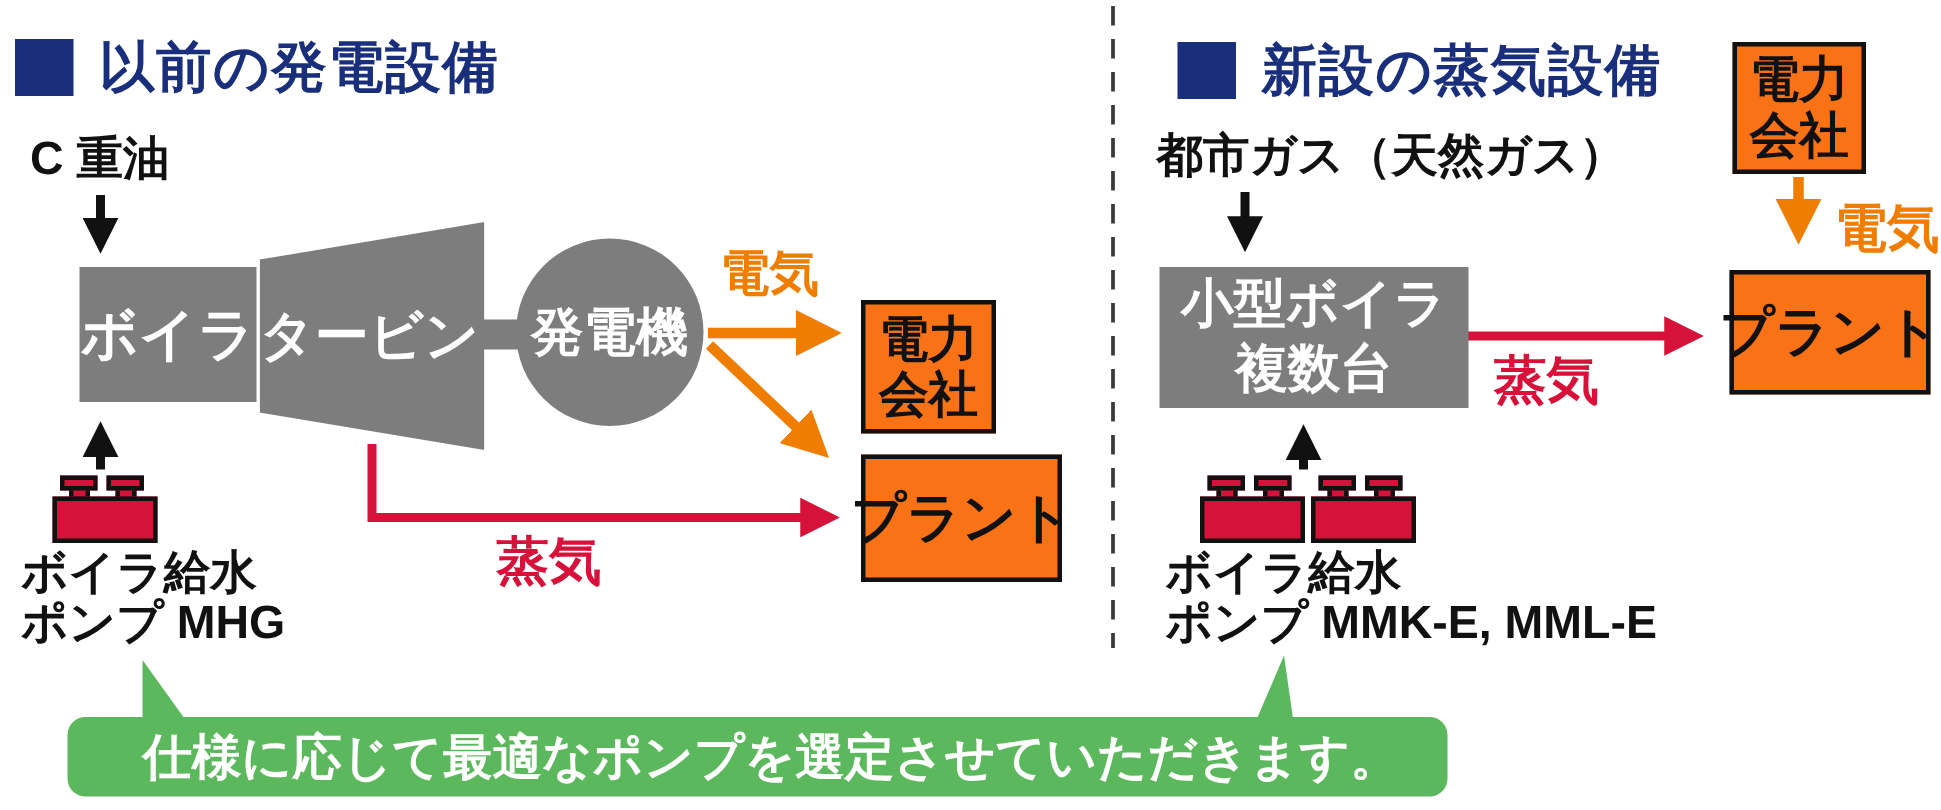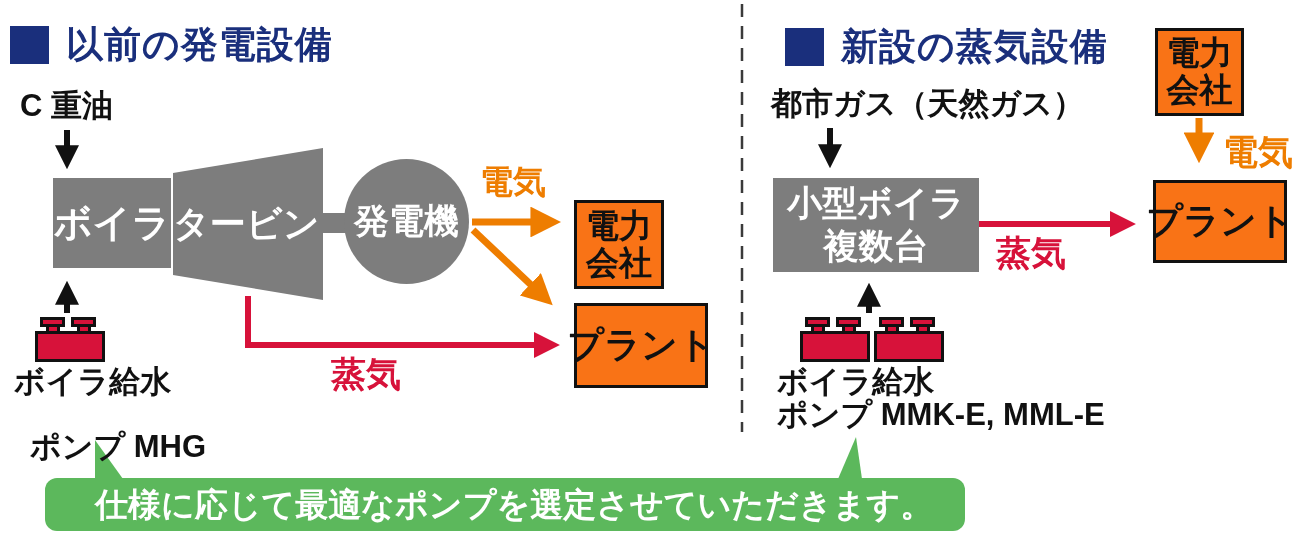--- a/index.html
+++ b/index.html
@@ -136,21 +136,21 @@
 
     <div class="pump" style="left:35px;top:317px;">
       <div class="stem1"></div>
       <div class="stem2"></div>
       <div class="cap1"></div>
       <div class="cap2"></div>
       <div class="body"></div>
     </div>
 
     <div class="abs lbl nowrap" style="left:14px;top:361px;">ボイラ給水</div>
-    <div class="abs lbl nowrap" style="left:30px;top:394px;margin-top:32px;">ポンプ MHG</div>
+    <div class="abs lbl nowrap" style="left:14px;top:394px;">ポンプ MHG</div>
 
     <div class="abs" style="left:785px;top:22px;display:flex;align-items:center;gap:17px;">
       <div class="hdr-square"></div>
       <div class="hdr-label nowrap">新設の蒸気設備</div>
     </div>
 
     <div class="abs lbl nowrap" style="left:771px;top:83px;">都市ガス（天然ガス）</div>
 
     <div class="abs gray small-boiler">
       <span class="shape-text nowrap">小型ボイラ</span>

